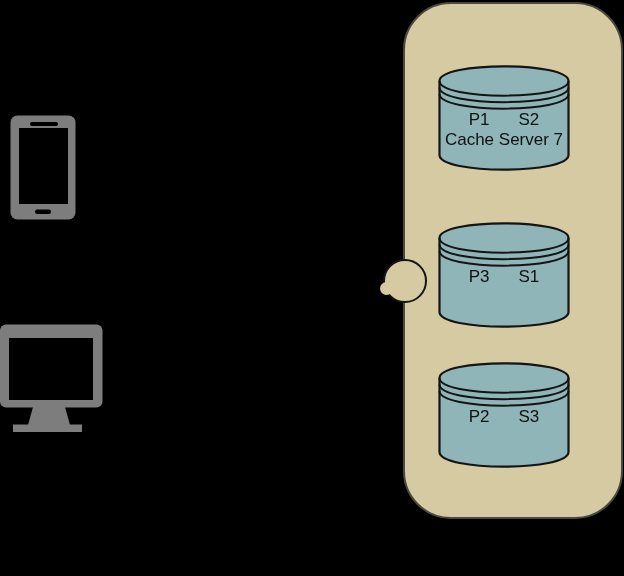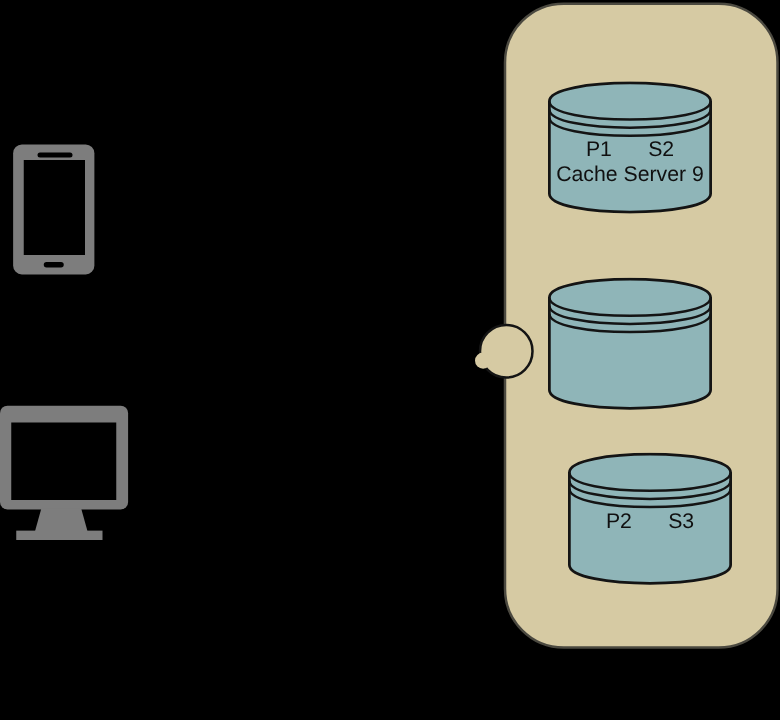--- a/index.html
+++ b/index.html
@@ -13,21 +13,21 @@
   .cluster {
     position:absolute; left:403px; top:2px; width:220px; height:517px;
     background:#d6caa3; border:2px solid #4b4940; border-radius:48px;
     box-sizing:border-box;
   }
 
   
   .cyl { position:absolute; left:33px; width:132px; height:106px; }
   .cyl.c1 { top:61px; }
   .cyl.c2 { top:218px; }
-  .cyl.c3 { top:358px;margin-left:16px; }
+  .cyl.c3 { top:358px; }
   .cyl svg { position:absolute; left:0; top:0; }
   .cyl-text {
     position:absolute; top:45px; left:0; right:0; text-align:center;
     color:#101010; font-size:17px; line-height:19.5px;
   }
   .part-row { display:flex; justify-content:center; gap:29px; }
 
   
   .port {
     position:absolute; left:383px; top:259px; width:44px; height:44px;
@@ -65,32 +65,36 @@
         <path d="M 1.5 16 C 1.5 -3.5 130.5 -3.5 130.5 16 L 130.5 90 C 130.5 109.5 1.5 109.5 1.5 90 Z" stroke="#141414" stroke-width="2.2" fill="#8fb5b8"></path>
         <path d="M 1.5 16 C 1.5 35.5 130.5 35.5 130.5 16" fill="none" stroke="#141414" stroke-width="2"></path>
         <path d="M 1.5 22.5 C 1.5 42 130.5 42 130.5 22.5" fill="none" stroke="#141414" stroke-width="2"></path>
         <path d="M 1.5 29 C 1.5 48.5 130.5 48.5 130.5 29" fill="none" stroke="#141414" stroke-width="2"></path>
       </svg>
       <div class="cyl-text">
         <div class="part-row">
           <span>P1</span>
           <span>S2</span>
         </div>
-        <div>Cache Server 9</div>
+        <div>Cache Server 7</div>
       </div>
     </div>
 
     <div class="cyl c2">
       <svg width="132" height="106" viewBox="0 0 132 106">
         <path d="M 1.5 16 C 1.5 -3.5 130.5 -3.5 130.5 16 L 130.5 90 C 130.5 109.5 1.5 109.5 1.5 90 Z" stroke="#141414" stroke-width="2.2" fill="#8fb5b8"></path>
         <path d="M 1.5 16 C 1.5 35.5 130.5 35.5 130.5 16" fill="none" stroke="#141414" stroke-width="2"></path>
         <path d="M 1.5 22.5 C 1.5 42 130.5 42 130.5 22.5" fill="none" stroke="#141414" stroke-width="2"></path>
         <path d="M 1.5 29 C 1.5 48.5 130.5 48.5 130.5 29" fill="none" stroke="#141414" stroke-width="2"></path>
       </svg>
       <div class="cyl-text">
+        <div class="part-row">
+          <span>P3</span>
+          <span>S1</span>
+        </div>
       </div>
     </div>
 
     <div class="cyl c3">
       <svg width="132" height="106" viewBox="0 0 132 106">
         <path d="M 1.5 16 C 1.5 -3.5 130.5 -3.5 130.5 16 L 130.5 90 C 130.5 109.5 1.5 109.5 1.5 90 Z" stroke="#141414" stroke-width="2.2" fill="#8fb5b8"></path>
         <path d="M 1.5 16 C 1.5 35.5 130.5 35.5 130.5 16" fill="none" stroke="#141414" stroke-width="2"></path>
         <path d="M 1.5 22.5 C 1.5 42 130.5 42 130.5 22.5" fill="none" stroke="#141414" stroke-width="2"></path>
         <path d="M 1.5 29 C 1.5 48.5 130.5 48.5 130.5 29" fill="none" stroke="#141414" stroke-width="2"></path>
       </svg>

